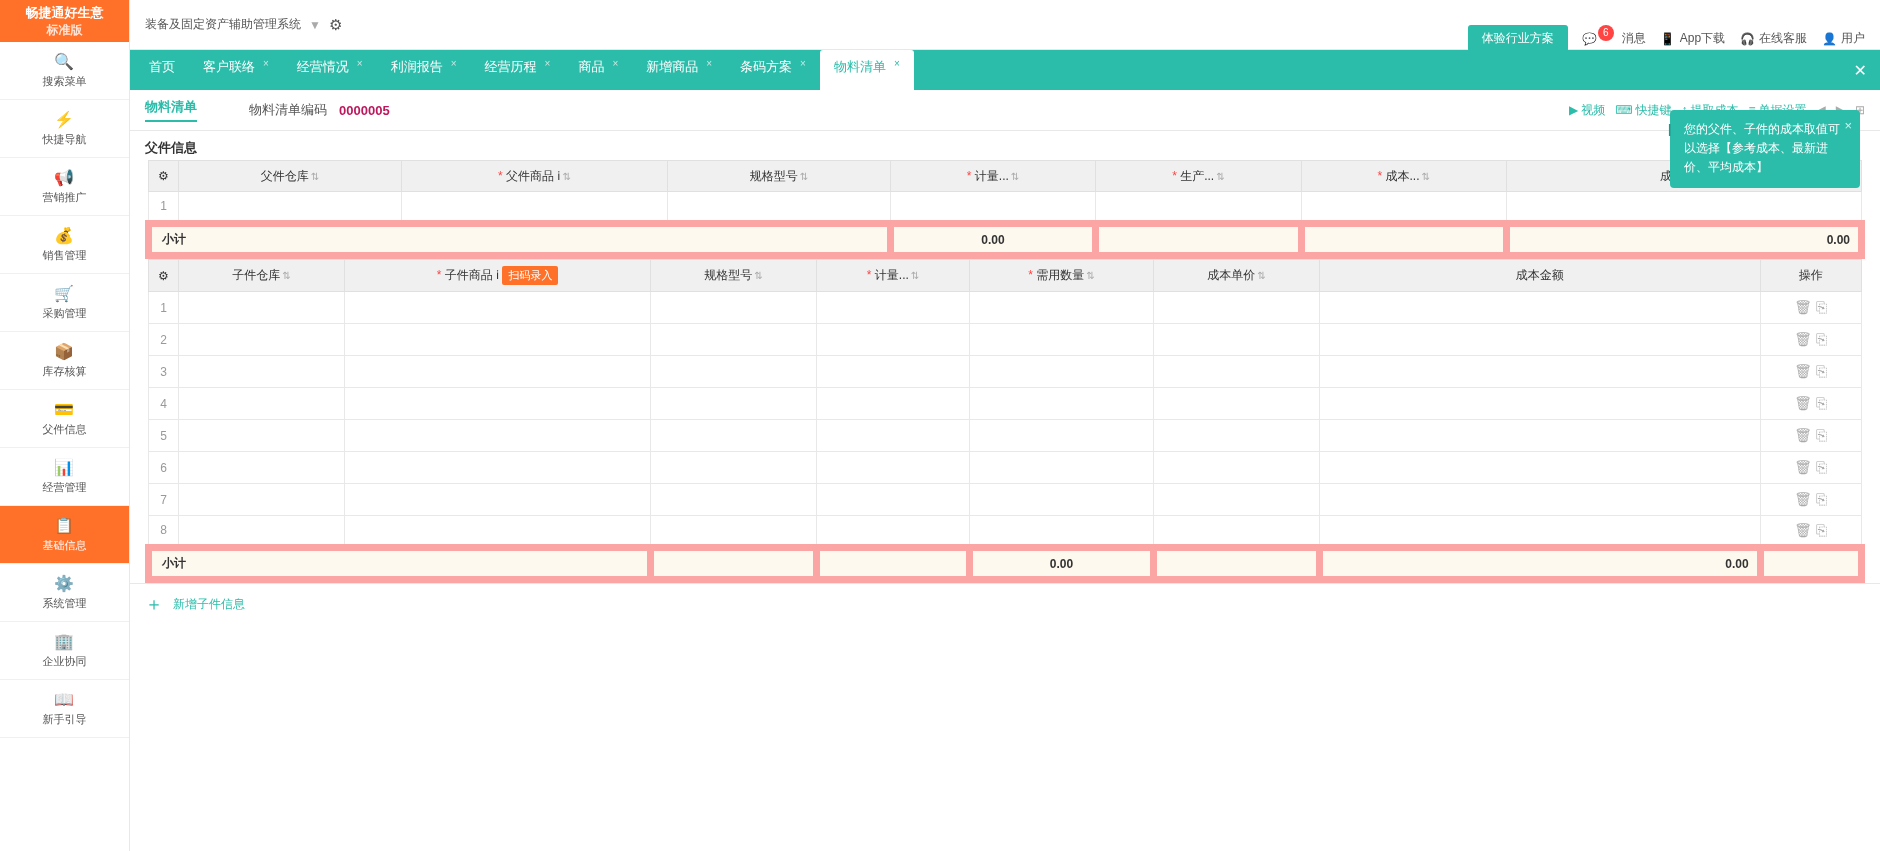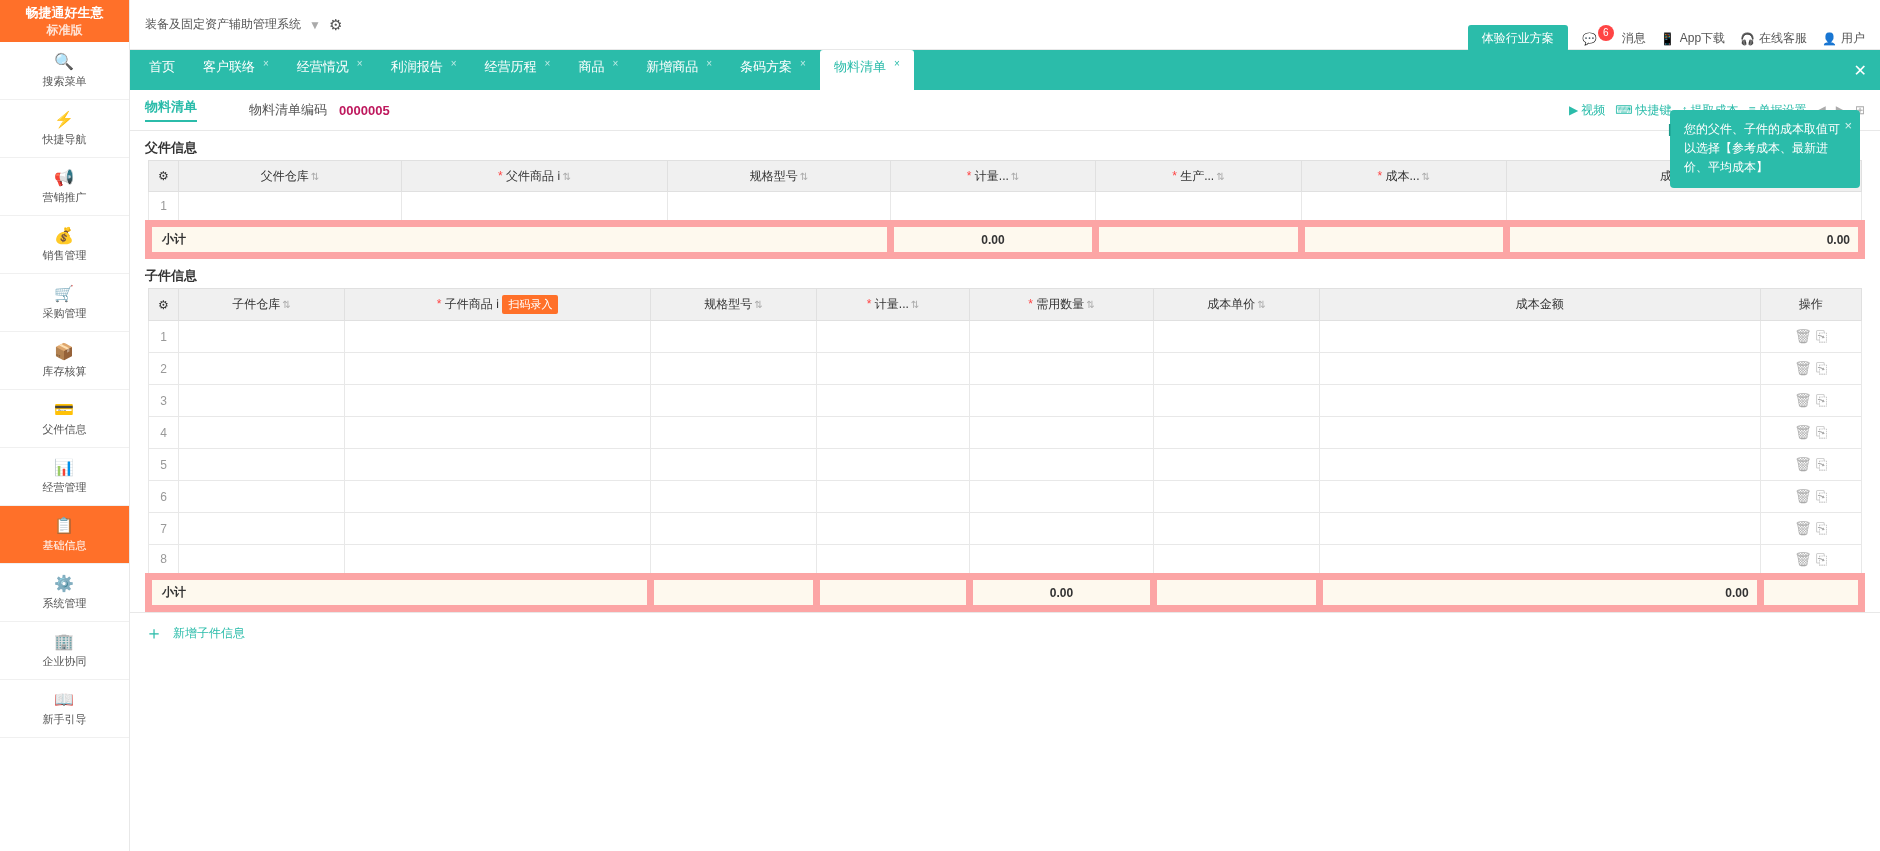--- a/index.html
+++ b/index.html
@@ -452,21 +452,20 @@
             <td colspan="4" style="text-align:left; padding-left:10px;">小计</td>
             <td>0.00</td>
             <td></td>
             <td></td>
             <td style="text-align:right; padding-right:8px;">0.00</td>
           </tr>
         </tbody>
       </table>
     </div>
 
-    <div class="section-title">子件信息</div>
     <div class="table-container">
       <table class="data-table">
         <thead>
           <tr>
             <th class="th-gear">⚙</th>
             <th>子件仓库<span class="sort-icon">⇅</span></th>
             <th><span class="required">*</span> 子件商品 ℹ <button class="scan-btn">扫码录入</button></th>
             <th>规格型号<span class="sort-icon">⇅</span></th>
             <th><span class="required">*</span> 计量...<span class="sort-icon">⇅</span></th>
             <th><span class="required">*</span> 需用数量<span class="sort-icon">⇅</span></th>

